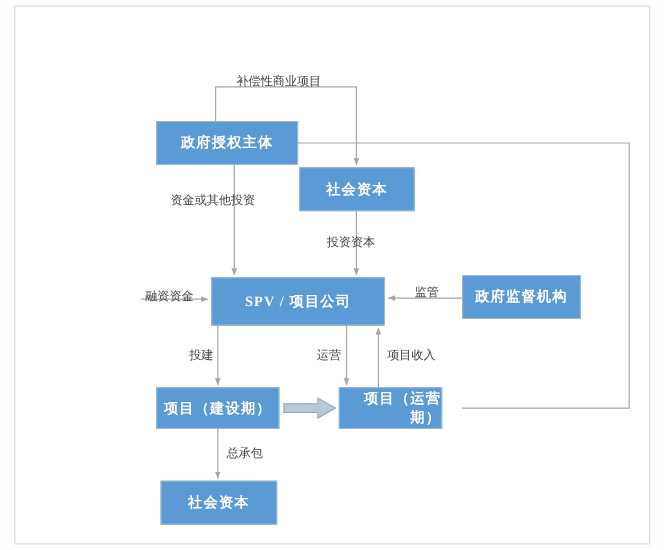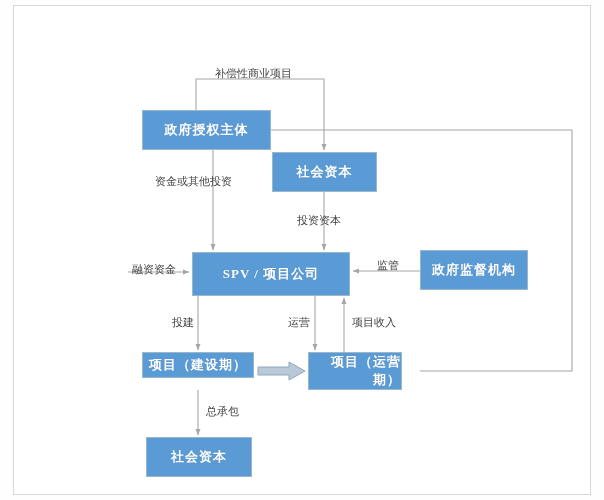--- a/index.html
+++ b/index.html
@@ -115,21 +115,21 @@
 
 
   <div class="node" style="left:192px;top:252px;width:158px;height:44px;">
     <span>SPV / 项目公司</span>
   </div>
 
   <div class="node" style="left:420px;top:250px;width:108px;height:40px;">
     <span>政府监督机构</span>
   </div>
 
-  <div class="node" style="left:142px;top:352px;width:112px;height:26px;font-family:Liberation Serif, serif;">
+  <div class="node" style="left:142px;top:352px;width:112px;height:38px;font-family:Liberation Serif, serif;">
     <span>项目（建设期）</span>
   </div>
 
   <div class="node" style="left:308px;top:352px;width:94px;height:38px;text-align:right;">
     <span>项目（运营期）</span>
   </div>
 
   <div class="node" style="left:146px;top:437px;width:106px;height:40px;">
     <span>社会资本</span>
   </div>

